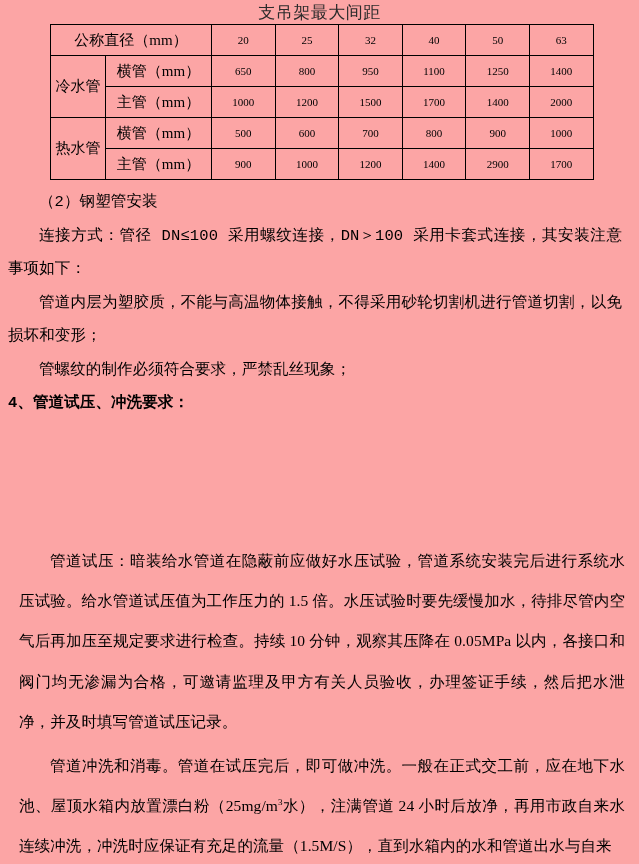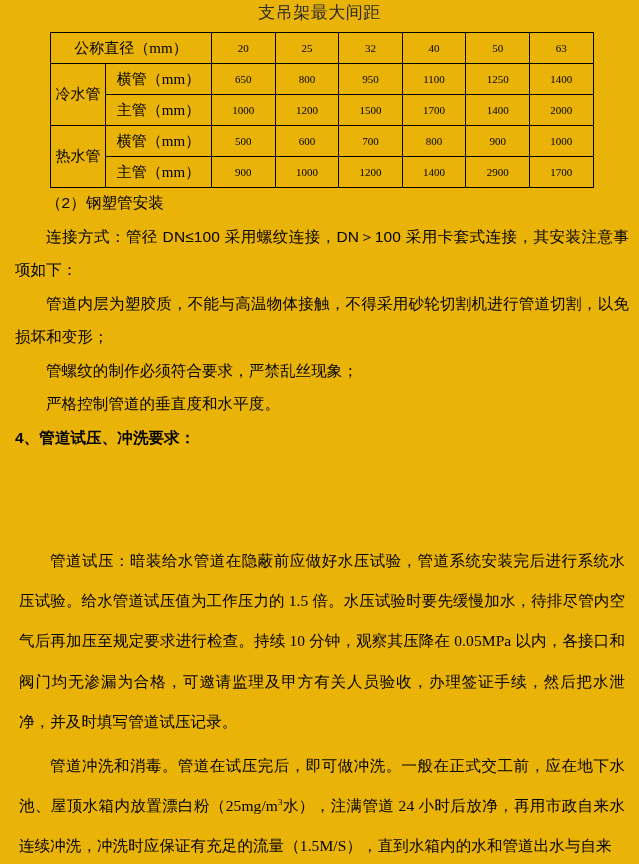--- a/index.html
+++ b/index.html
@@ -11,21 +11,21 @@
     width: 639px;
     height: 864px;
     overflow: hidden;
     font-family: "Liberation Serif", "DejaVu Serif", serif;
     color: #000000;
   }
   .page {
     position: relative;
     width: 639px;
     height: 864px;
-    background: #eab308;
+    background: #fca5a5;
     box-sizing: border-box;
   }
 
   
   .doc-title {
     position: absolute;
     top: 2px;
     left: 0;
     width: 639px;
     text-align: center;
@@ -37,21 +37,20 @@
   }
 
   
   .spacing-table {
     position: absolute;
     top: 24px;
     left: 50px;
     width: 543px;
     border-collapse: collapse;
     table-layout: fixed;
-    margin-top: 8px;
   }
   .spacing-table td {
     border: 1px solid #000000;
     text-align: center;
     vertical-align: middle;
     height: 30px;
     font-size: 15px;
     font-family: "Liberation Serif", "DejaVu Serif", serif;
     padding: 0 2px;
     color: #000;
@@ -61,25 +60,25 @@
     font-family: "Liberation Serif", "DejaVu Serif", serif;
     font-size: 11px;
   }
   .col-grp   { width: 55px; }
   .col-sub   { width: 106px; }
   .col-val   { width: 63.6px; }
 
   
   .body-text {
     position: absolute;
-    left: 15px;
+    left: 8px;
     top: 186px;
     width: 614px;
     font-size: 15.5px;
-    font-family: Liberation Sans, sans-serif;
+    font-family: Liberation Mono, monospace;
   }
   p.para {
     margin: 0;
     text-indent: 31px;
     line-height: 33.5px;
     text-align: justify;
     text-justify: inter-ideograph;
     font-size: 15.5px;
     letter-spacing: 0.1px;
   }
@@ -173,21 +172,20 @@
         <td class="num">1700</td>
       </tr>
     </tbody>
   </table>
 
   <div class="body-text">
     <p class="para">（2）钢塑管安装</p>
     <p class="para">连接方式：管径 DN≤100 采用螺纹连接，DN＞100 采用卡套式连接，其安装注意事项如下：</p>
     <p class="para">管道内层为塑胶质，不能与高温物体接触，不得采用砂轮切割机进行管道切割，以免损坏和变形；</p>
     <p class="para">管螺纹的制作必须符合要求，严禁乱丝现象；</p>
-    <p class="para">严格控制管道的垂直度和水平度。</p>
     <p class="para bold">4、管道试压、冲洗要求：</p>
   </div>
 
   <div class="sec-two">
     <p class="para-wide">管道试压：暗装给水管道在隐蔽前应做好水压试验，管道系统安装完后进行系统水压试验。给水管道试压值为工作压力的 1.5 倍。水压试验时要先缓慢加水，待排尽管内空气后再加压至规定要求进行检查。持续 10 分钟，观察其压降在 0.05MPa 以内，各接口和阀门均无渗漏为合格，可邀请监理及甲方有关人员验收，办理签证手续，然后把水泄净，并及时填写管道试压记录。</p>
     <p class="para-wide"><span>管道冲洗和消毒。管道在试压完后，即可做冲洗。一般在正式交工前，应在地下水池、屋顶水箱内放置漂白粉（25mg/m</span><sup>3</sup><span>水），注满管道 24 小时后放净，再用市政自来水连续冲洗，冲洗时应保证有充足的流量（1.5M/S），直到水箱内的水和管道出水与自来</span></p>
   </div>
 
 </div>
 

